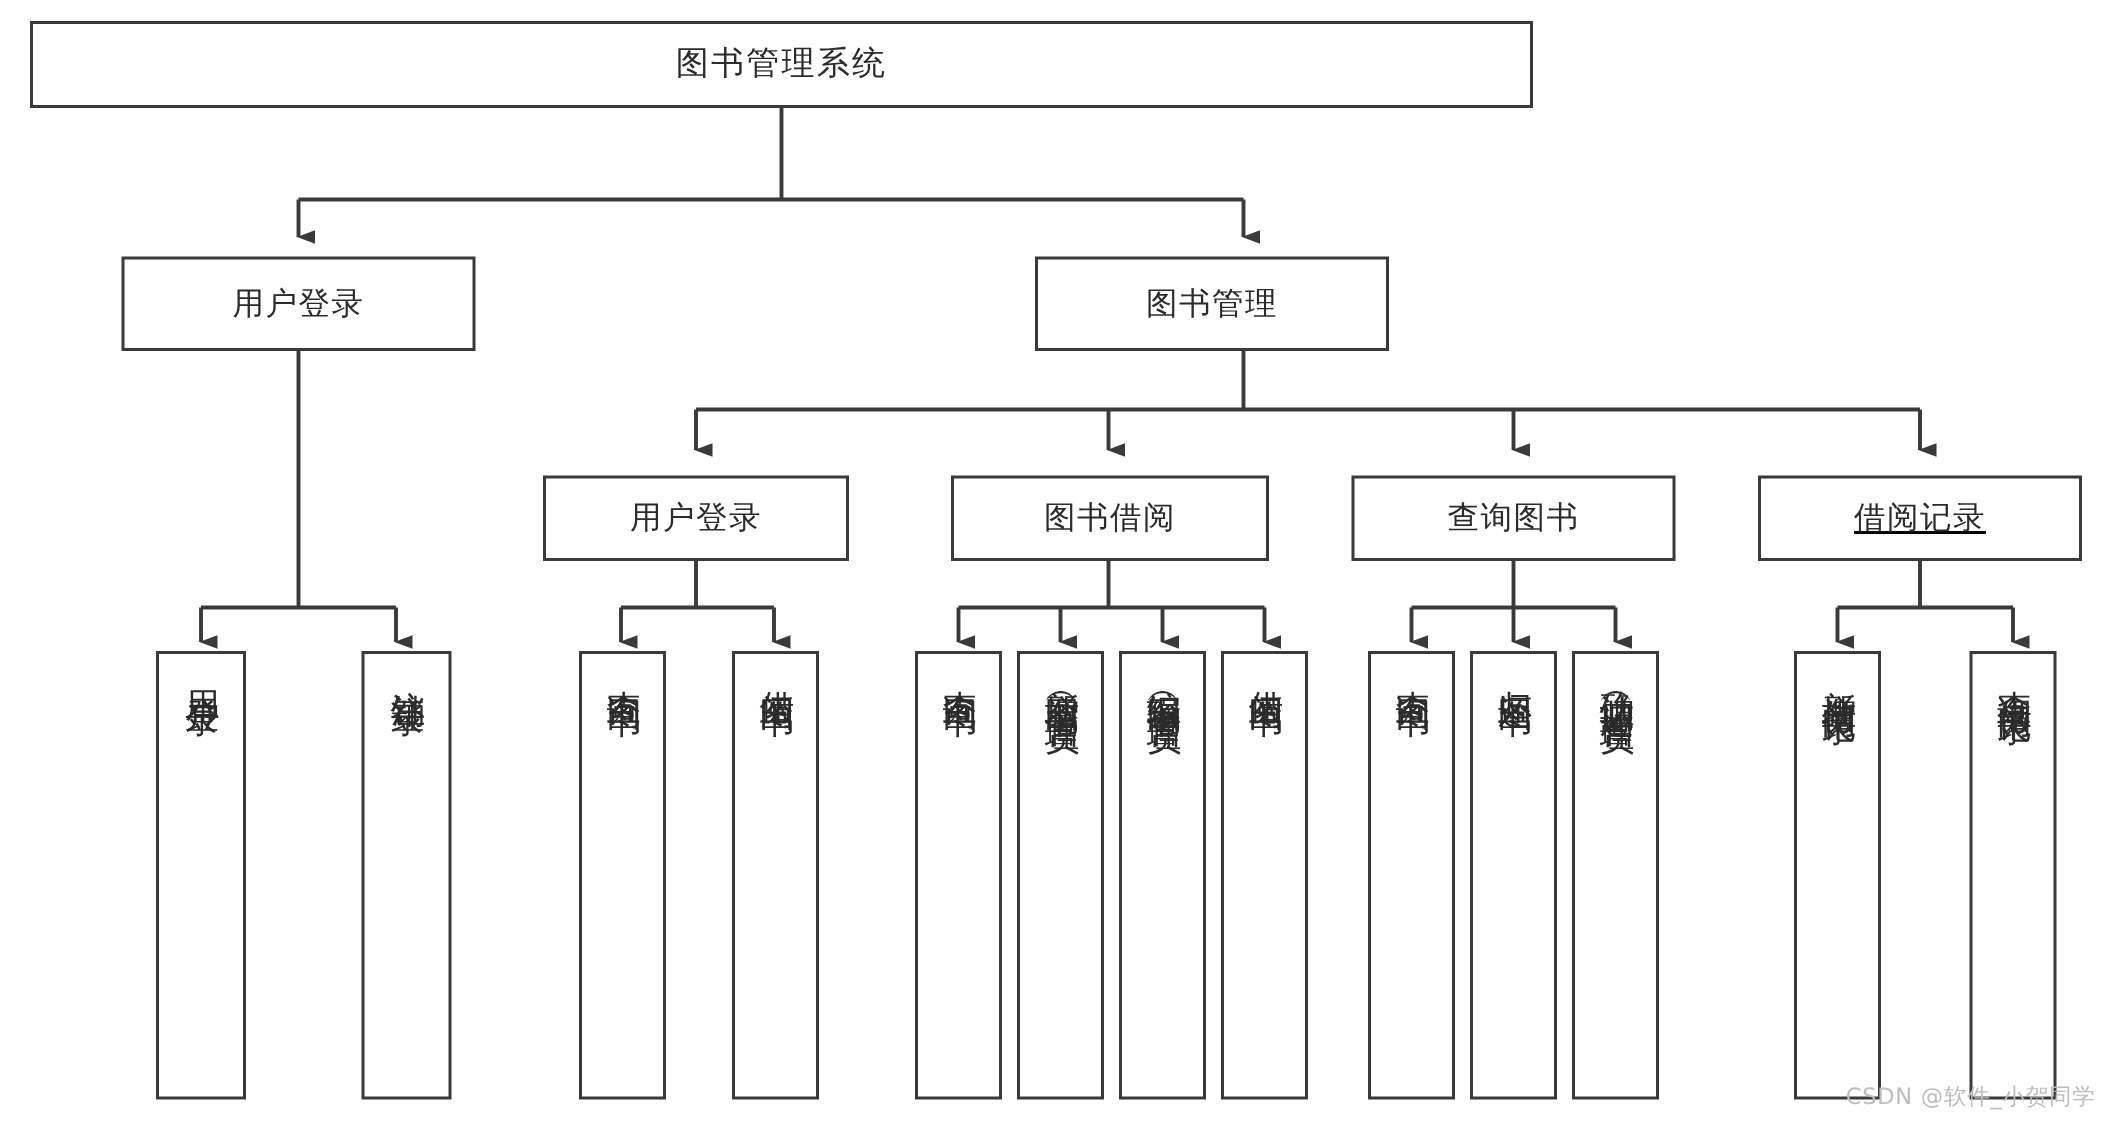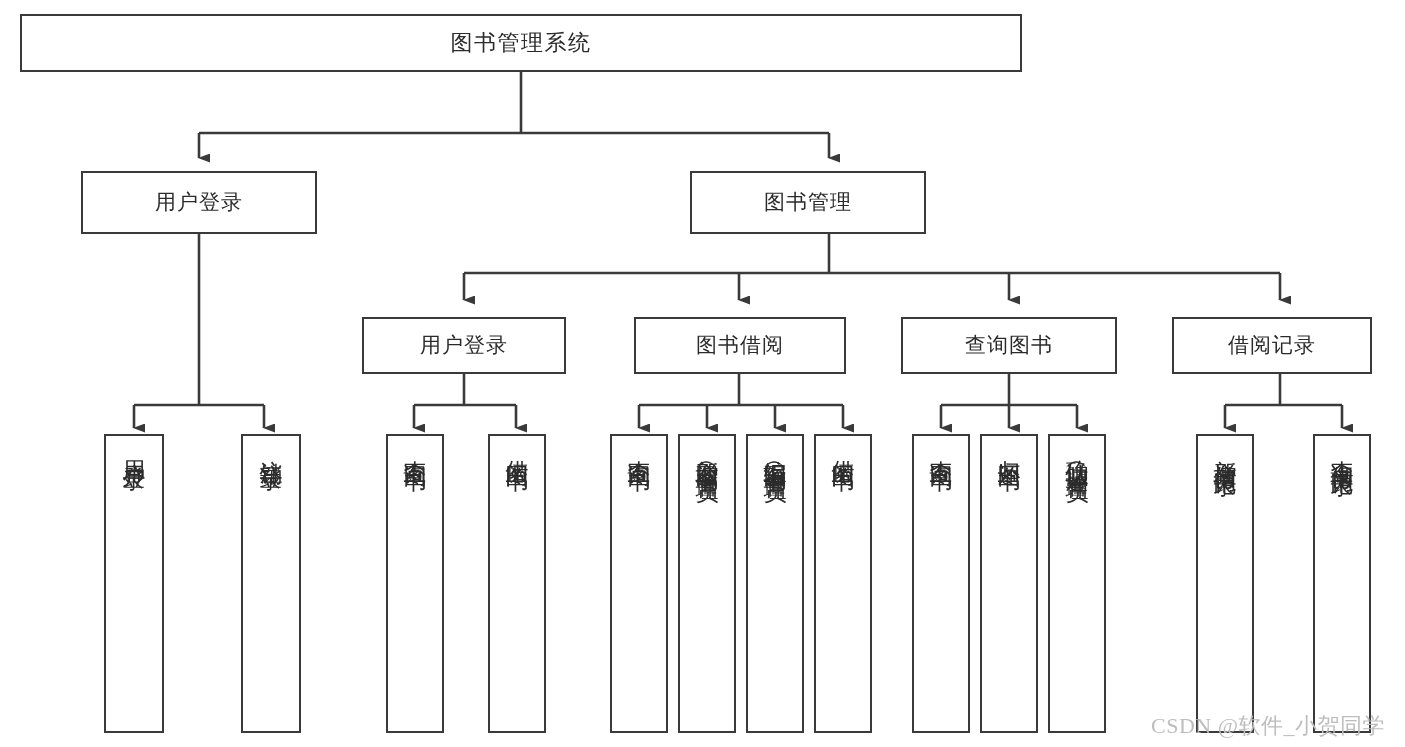--- a/index.html
+++ b/index.html
@@ -55,28 +55,27 @@
   .node.vert .label {
     writing-mode: vertical-rl;
     text-orientation: upright;
     font-size: 23px;
     letter-spacing: 3px;
     line-height: 1;
     margin: 0 auto;
   }
   .watermark {
     position: absolute;
-    right: 20px;
+    right: 8px;
     bottom: 6px;
-    font-size: 22px;
+    font-size: 15px;
     color: #bdbdbd;
     letter-spacing: 0.5px;
     z-index: 3;
     white-space: nowrap;
-    font-family: Liberation Serif, serif;
   }
 </style>
 </head>
 <body>
 
 <div id="canvas">
 
   <svg id="wires" viewBox="0 0 1405 747">
     <defs>
       <marker id="arrowhead" markerWidth="10" markerHeight="12" refX="4.5" refY="11" orient="auto" markerUnits="userSpaceOnUse">
@@ -140,21 +139,21 @@
 
   <div class="node horiz" style="left:362px; top:317px; width:204px; height:57px;">
     <span class="label">用户登录</span>
   </div>
   <div class="node horiz" style="left:634px; top:317px; width:212px; height:57px;">
     <span class="label">图书借阅</span>
   </div>
   <div class="node horiz" style="left:901px; top:317px; width:216px; height:57px;">
     <span class="label">查询图书</span>
   </div>
-  <div class="node horiz" style="left:1172px; top:317px; width:200px; height:57px;">
+  <div class="node horiz" style="left:1172px; top:317px; width:216px; height:57px;text-decoration:underline;">
     <span class="label">借阅记录</span>
   </div>
 
   <div class="node vert" style="left:104px; top:434px; width:60px; height:299px;">
     <span class="label">用户登录</span>
   </div>
   <div class="node vert" style="left:241px; top:434px; width:60px; height:299px;">
     <span class="label">注销登录</span>
   </div>
 

